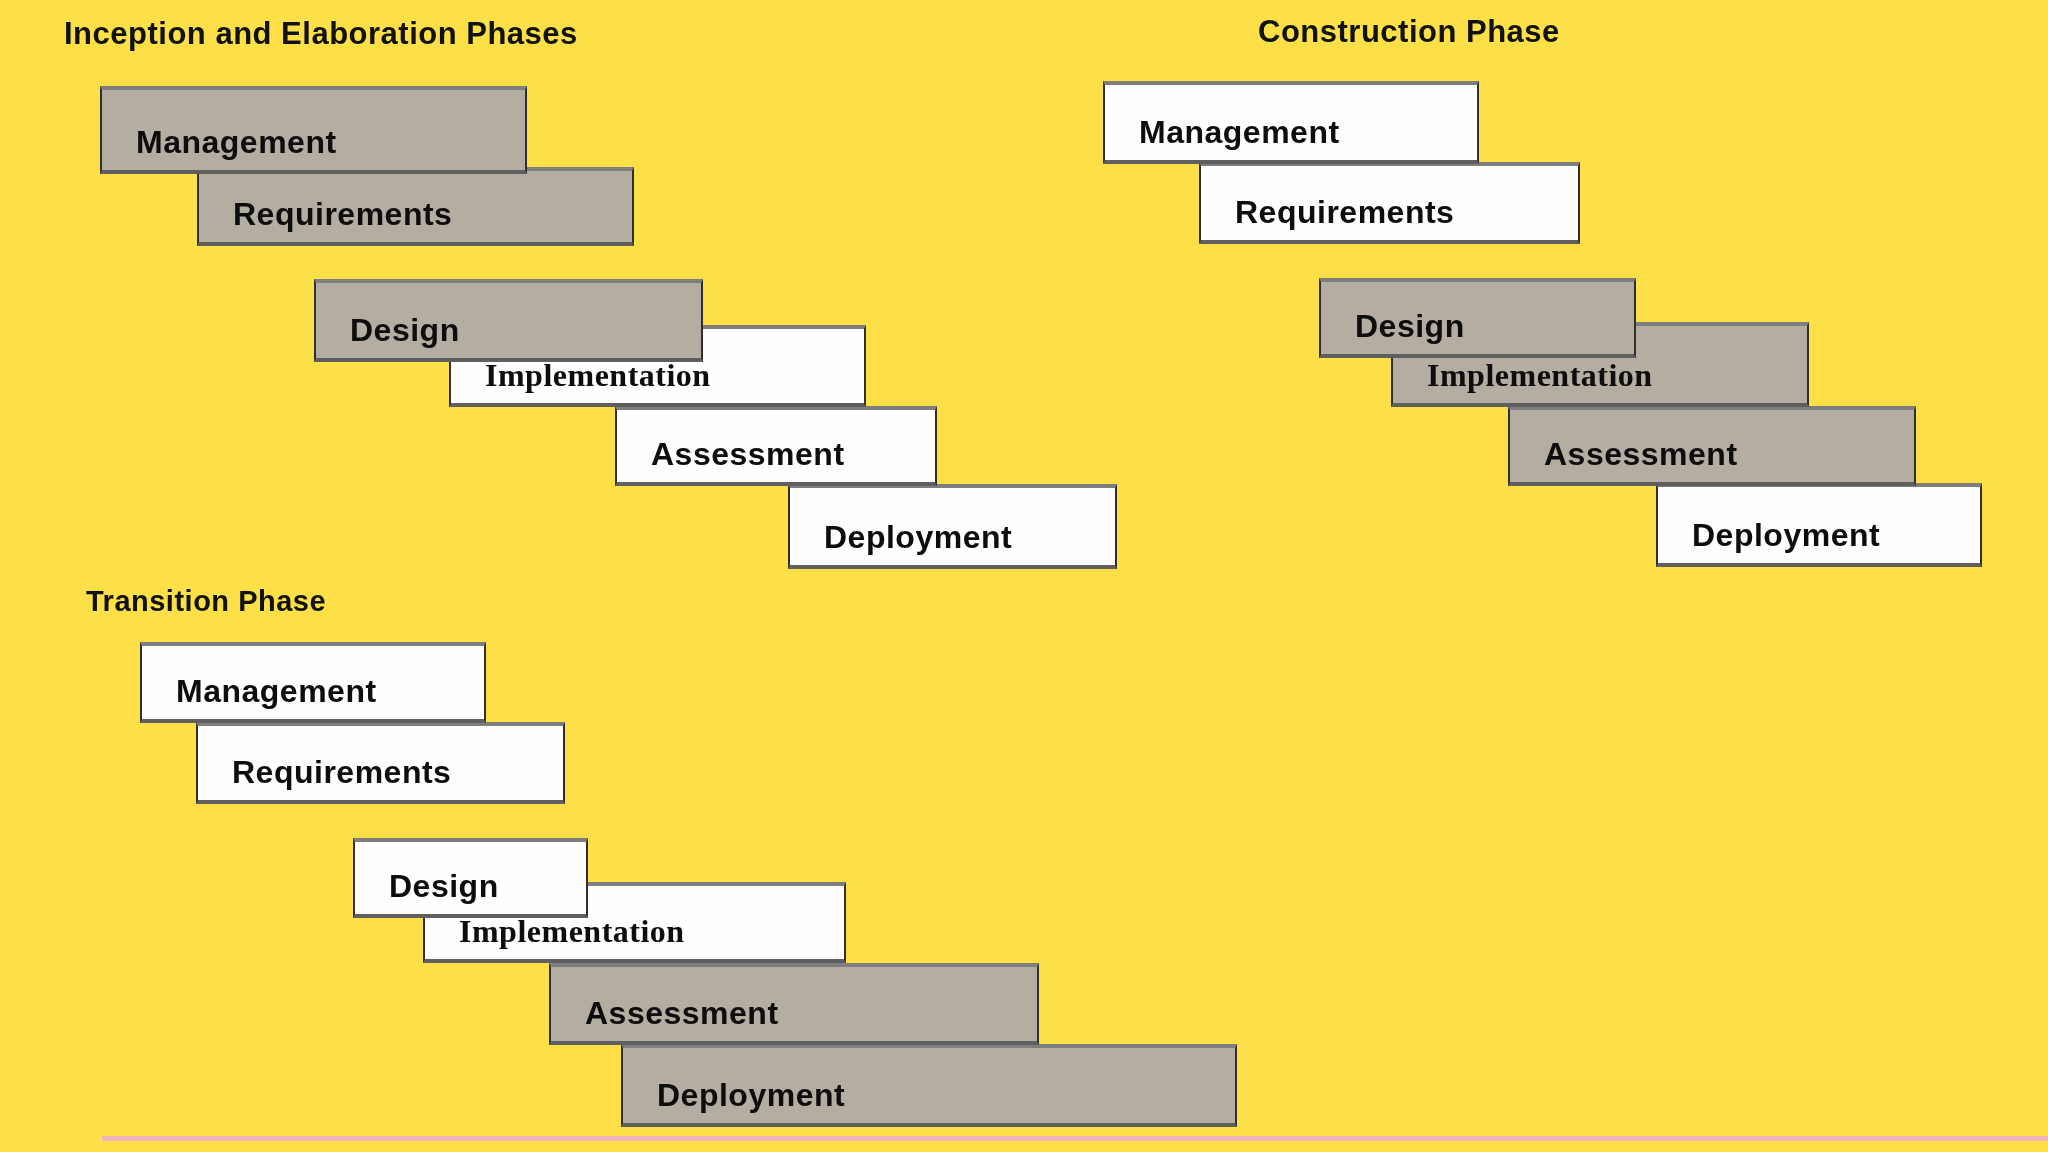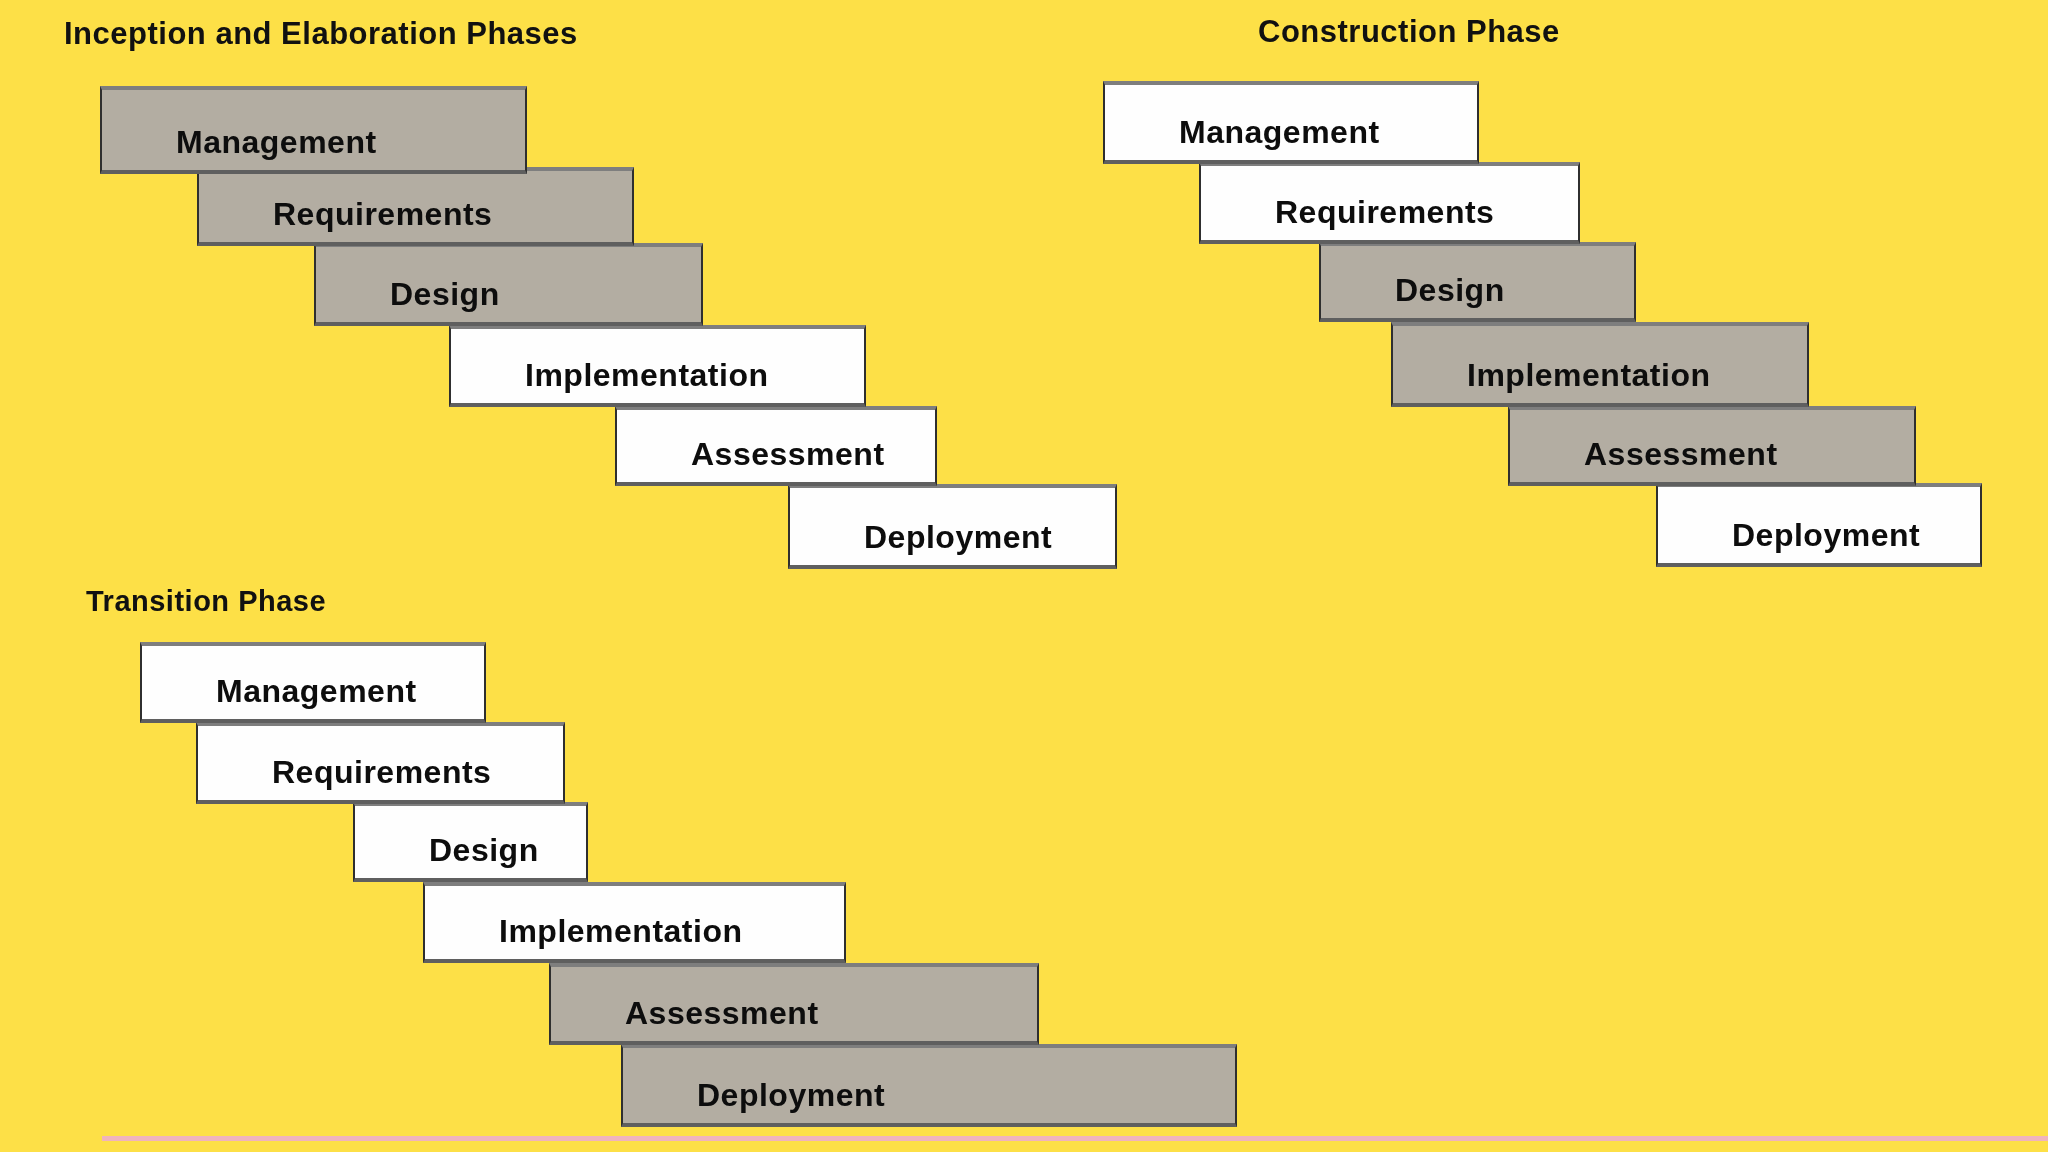--- a/index.html
+++ b/index.html
@@ -25,35 +25,34 @@
     letter-spacing: 0.5px;
   }
   .phase-box {
     position: absolute;
     box-sizing: border-box;
     border: 2px solid #2f2f2f;
     border-top: 4px solid #7e7e7e;
     border-bottom: 4px solid #5f5f5f;
     display: flex;
     align-items: flex-end;
-    padding-left: 40px;
   }
   .phase-box.gray  { background: #b3ada2; }
   .phase-box.white { background: #fefefe; }
   .phase-label {
     font-weight: bold;
     font-size: 32px;
     color: #0d0d0d;
     padding: 0 0 9px 34px;
     white-space: nowrap;
     letter-spacing: 0.5px;
   }
   
-  .z6 { z-index: 60; } .z5 { z-index: 50; margin-left: 20px; } .z4 { z-index: 40; }
-  .z3 { z-index: 30; } .z2 { z-index: 20; text-align: center; } .z1 { z-index: 10; }
+  .z6 { z-index: 60; } .z5 { z-index: 50; margin-left: 20px; } .z4 { z-index: 40; margin-top: 36px; }
+  .z3 { z-index: 30; font-family: Liberation Serif, serif; } .z2 { z-index: 20; text-align: center; } .z1 { z-index: 10; }
   .baseline {
     position: absolute;
     left: 102px;
     top: 1136px;
     width: 1946px;
     height: 5px;
     background: #f0b4bd;
     z-index: 5;
   }
 </style>

